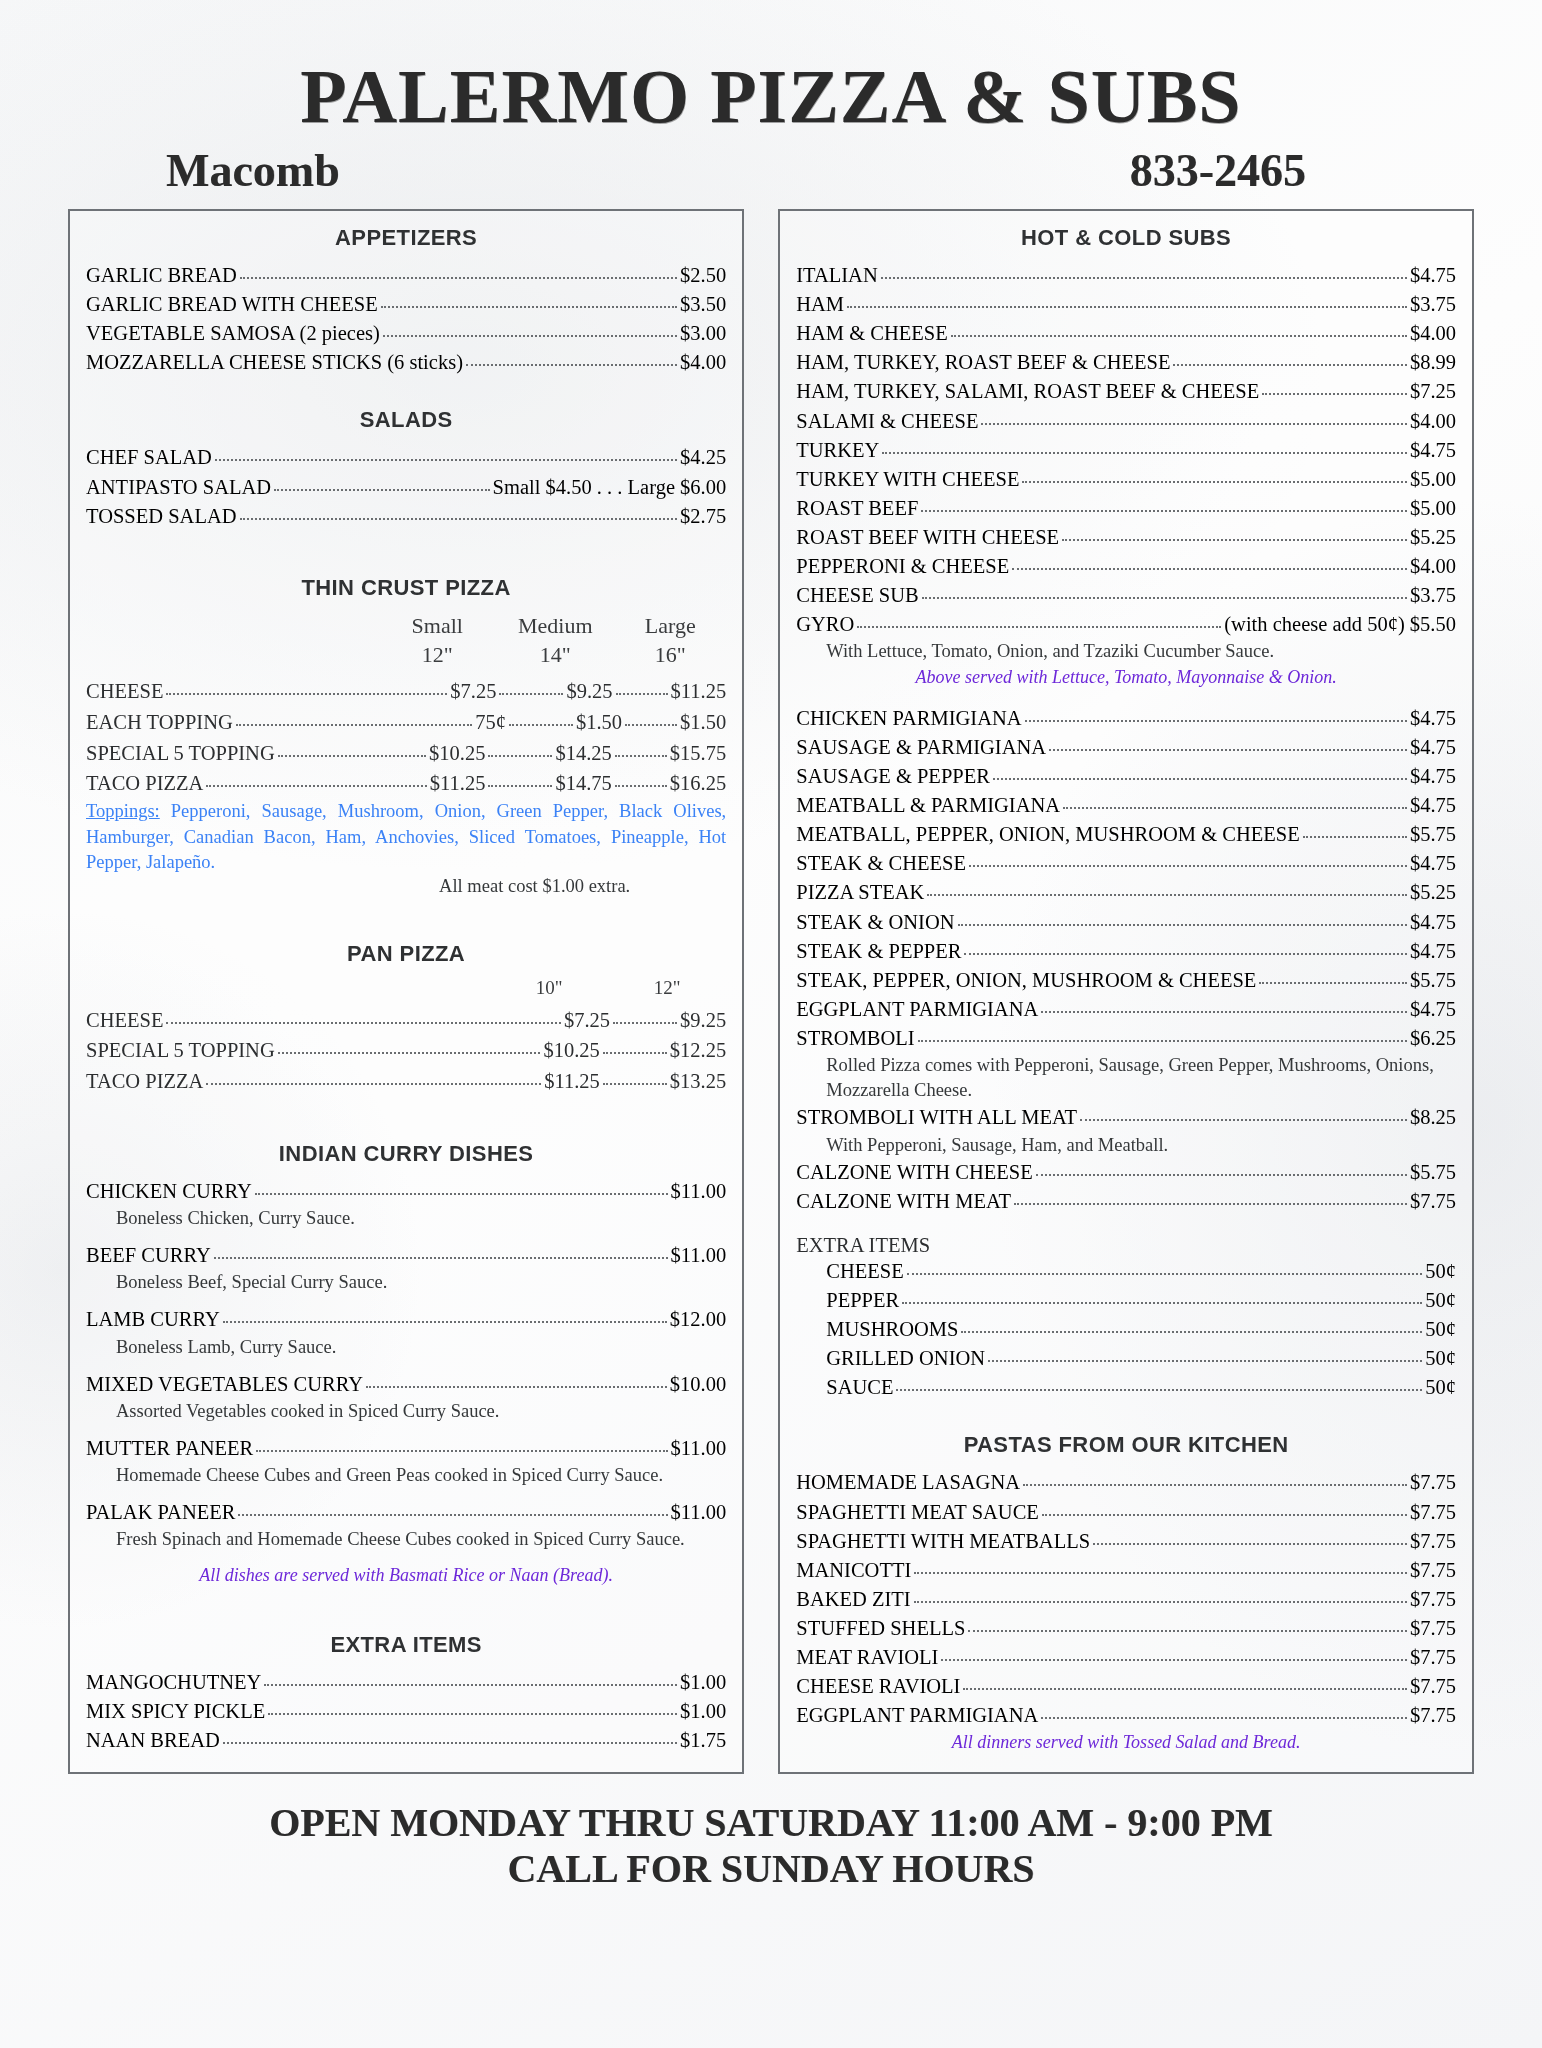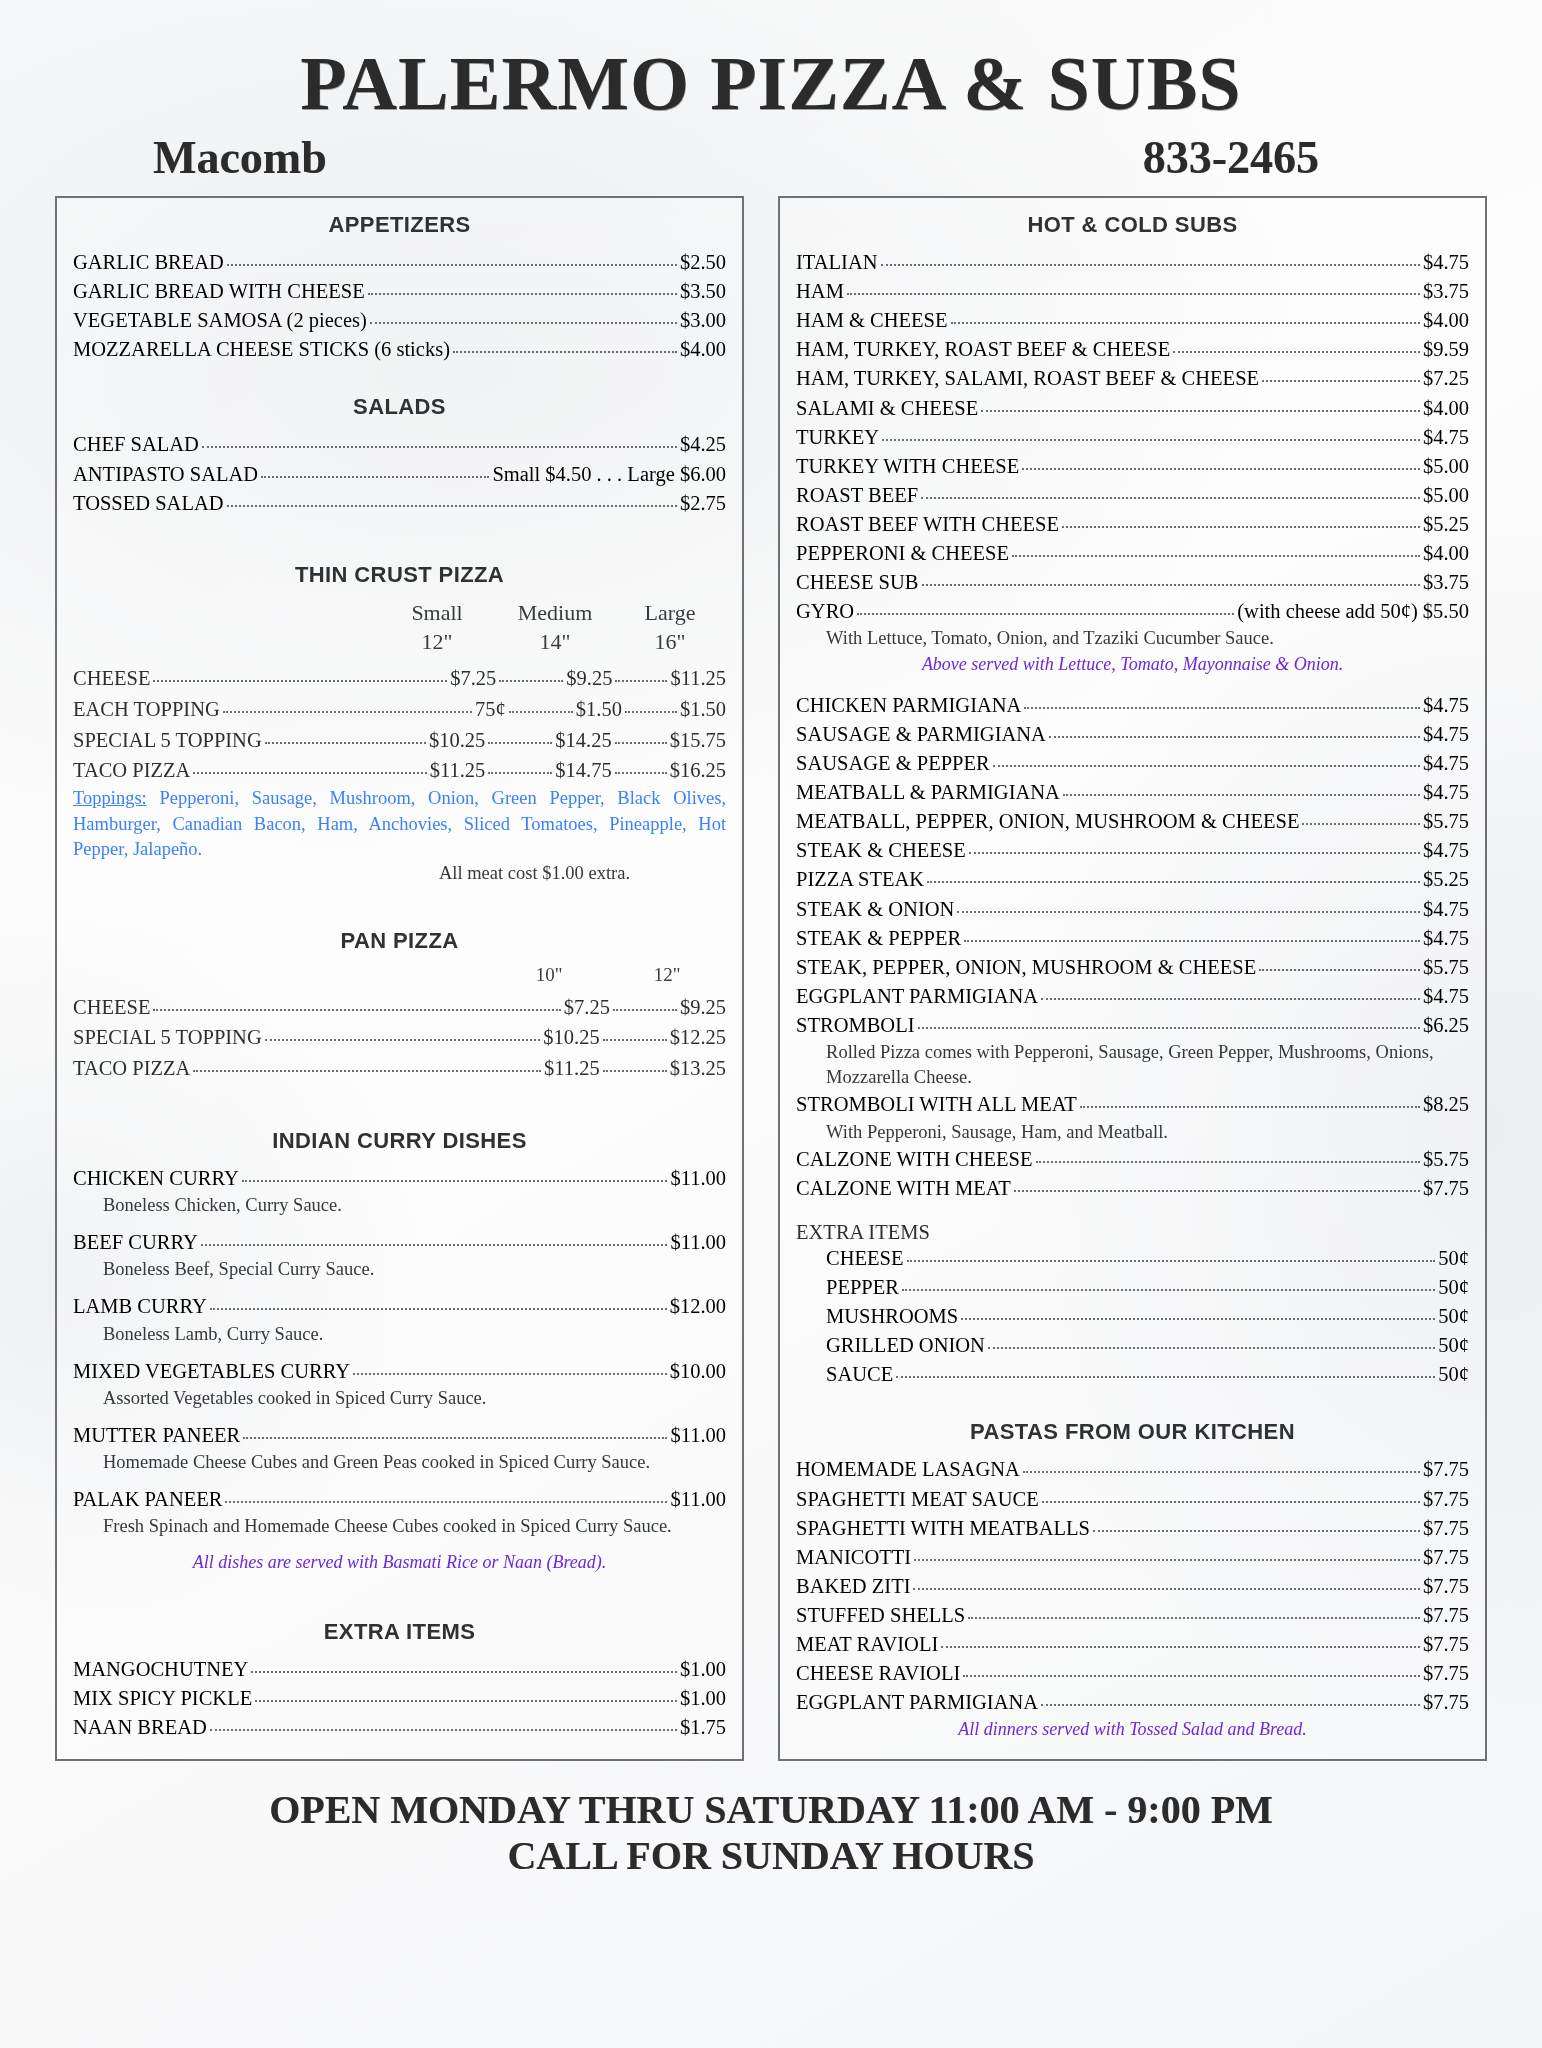--- a/index.html
+++ b/index.html
@@ -24,21 +24,21 @@
       radial-gradient(ellipse 700px 900px at 96% 55%, rgba(200,205,212,0.28), rgba(255,255,255,0) 70%),
       radial-gradient(ellipse 500px 500px at 4% 62%, rgba(198,203,210,0.26), rgba(255,255,255,0) 72%),
       linear-gradient(150deg, #f7f8f9 0%, #fdfdfd 40%, #f4f5f7 100%);
     pointer-events: none;
   }
   .sheet {
     position: relative;
     width: 1542px;
     height: 2048px;
     box-sizing: border-box;
-    padding: 3px;
+    padding: 16px;
   }
 
   
   .hdr {
     text-align: center;
     padding-top: 42px;
   }
   .hdr-title {
     font-family: "Liberation Serif", serif;
     font-weight: bold;
@@ -452,21 +452,21 @@
           <span class="pr">$3.75</span>
         </div>
         <div class="row">
           <span class="nm">HAM &amp; CHEESE</span>
           <span class="dots"></span>
           <span class="pr">$4.00</span>
         </div>
         <div class="row">
           <span class="nm">HAM, TURKEY, ROAST BEEF &amp; CHEESE</span>
           <span class="dots"></span>
-          <span class="pr">$9.59</span>
+          <span class="pr">$8.99</span>
         </div>
         <div class="row">
           <span class="nm">HAM, TURKEY, SALAMI, ROAST BEEF &amp; CHEESE</span>
           <span class="dots"></span>
           <span class="pr">$7.25</span>
         </div>
         <div class="row">
           <span class="nm">SALAMI &amp; CHEESE</span>
           <span class="dots"></span>
           <span class="pr">$4.00</span>

